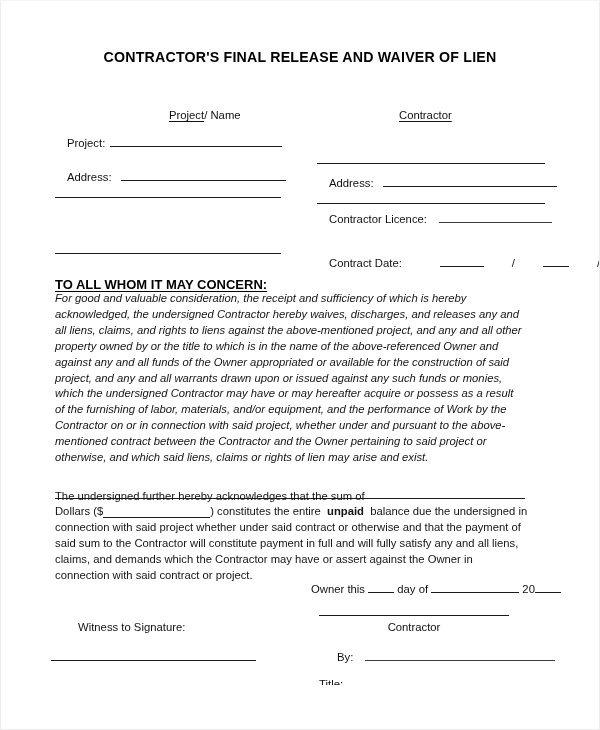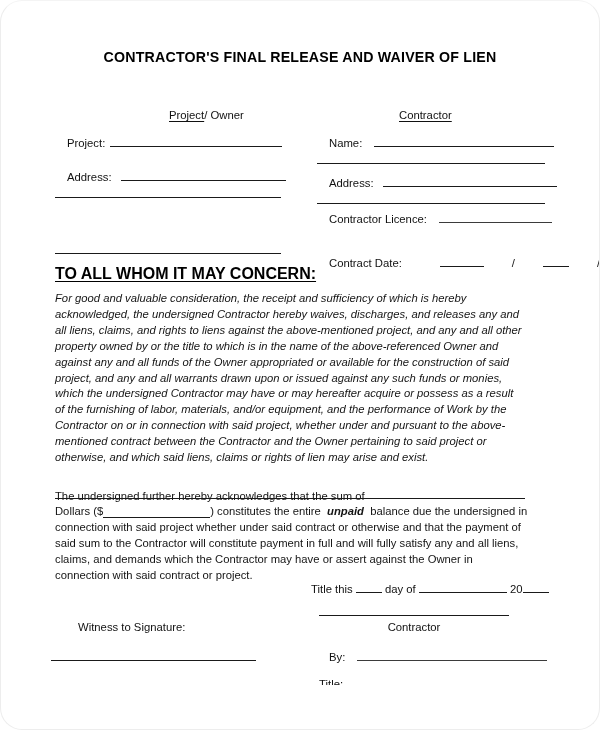--- a/index.html
+++ b/index.html
@@ -13,21 +13,20 @@
     height: 730px;
     background: #ffffff;
     border-left: 1px solid #ededed;
     border-right: 1px solid #ededed;
     border-top: 1px solid #f4f4f4;
     border-bottom: 1px solid #ededed;
     box-sizing: border-box;
     overflow: hidden;
     font-family: "Liberation Sans", sans-serif;
     color: #141414;
-    border-radius: 22px;
   }
 
   
   .doc-title {
     position: absolute;
     left: 0;
     right: 0;
     top: 48px;
     text-align: center;
     font-size: 14.2px;
@@ -69,43 +68,43 @@
   .srule {
     position: absolute;
     border-bottom: 1.3px solid #1a1a1a;
     height: 0;
   }
 
   
   .concern {
     position: absolute;
     left: 54px;
-    top: 264px;
-    font-size: 16px;
+    top: 276px;
+    font-size: 13px;
     font-weight: bold;
     text-decoration: underline;
     text-underline-offset: 2px;
     color: #000;
   }
 
   
   .body-text {
     position: absolute;
     left: 54px;
     width: 470px;
     font-size: 11.25px;
     line-height: 15.9px;
     color: #141414;
     text-align: left;
   }
   #para-main { top: 290px; font-style: italic; }
   #para-ack  { top: 488px; }
   #para-sum  { top: 503px; width: 474px; }
 
-  .bi { font-weight: bold; font-style: italic; }
+  .bi { font-weight: bold; }
 
   .inline-blank {
     display: inline-block;
     border-bottom: 1.2px solid #1a1a1a;
     height: 0;
     vertical-align: bottom;
     margin-bottom: 2px;
   }
 
   
@@ -131,21 +130,21 @@
     position: absolute;
     left: 318px;
     top: 620px;
     width: 190px;
     text-align: center;
     font-size: 11.3px;
     color: #111;
   }
   .by-row {
     position: absolute;
-    left: 328px;
+    left: 336px;
     top: 650px;
     display: flex;
     align-items: baseline;
     font-size: 11.3px;
     color: #111;
   }
   .title-row {
     position: absolute;
     left: 318px;
     top: 678px;
@@ -158,43 +157,39 @@
   }
 </style>
 </head>
 <body>
 
 <div class="page">
 
   <div class="doc-title">CONTRACTOR'S FINAL RELEASE AND WAIVER OF LIEN</div>
 
   <div class="col-head left">
-    <span class="u">Project</span><span>/ Owner</span>
+    <span class="u">Project</span><span>/ Name</span>
   </div>
   <div class="col-head right">
     <span class="u">Contractor</span>
   </div>
 
   <div class="field" style="left:54px; top:136px;">
     <span class="lbl">Project:</span>
     <span class="rule" style="width:172px; margin-left:5px;"></span>
   </div>
 
   <div class="field" style="left:54px; top:170px;">
     <span class="lbl">Address:</span>
     <span class="rule" style="width:165px; margin-left:9px;"></span>
   </div>
   <div class="srule" style="left:54px; top:196px; width:226px;"></div>
 
   <div class="srule" style="left:54px; top:252px; width:226px;"></div>
 
-  <div class="field" style="left:316px; top:136px;">
-    <span class="lbl">Name:</span>
-    <span class="rule" style="width:180px; margin-left:12px;"></span>
-  </div>
   <div class="srule" style="left:316px; top:162px; width:228px;"></div>
 
   <div class="field" style="left:316px; top:176px;">
     <span class="lbl">Address:</span>
     <span class="rule" style="width:174px; margin-left:9px;"></span>
   </div>
   <div class="srule" style="left:316px; top:202px; width:228px;"></div>
 
   <div class="field" style="left:316px; top:212px;">
     <span class="lbl">Contractor Licence:</span>
@@ -216,21 +211,21 @@
 
   <div class="body-text" id="para-ack">The undersigned further hereby acknowledges that the sum of</div>
 
   <div class="srule" style="left:54px; top:497px; width:470px;"></div>
 
   <div class="body-text" id="para-sum">
     <span>Dollars ($</span><span class="inline-blank" style="width:107px;"></span><span>) constitutes the entire</span>&nbsp; <span class="bi">unpaid</span>&nbsp; <span>balance due the undersigned in connection with said project whether under said contract or otherwise and that the payment of said sum to the Contractor will constitute payment in full and will fully satisfy any and all liens, claims, and demands which the Contractor may have or assert against the Owner in connection with said contract or project.</span>
   </div>
 
   <div class="dated">
-    <span>Title this</span>
+    <span>Owner this</span>
     <span class="inline-blank" style="width:26px;"></span>
     <span>day of</span>
     <span class="inline-blank" style="width:88px;"></span>
     <span>20</span><span class="inline-blank" style="width:26px;"></span>
   </div>
 
   <div class="srule" style="left:318px; top:614px; width:190px;"></div>
   <div class="contractor-caption">Contractor</div>
 
   <div class="witness-label">Witness to Signature:</div>

